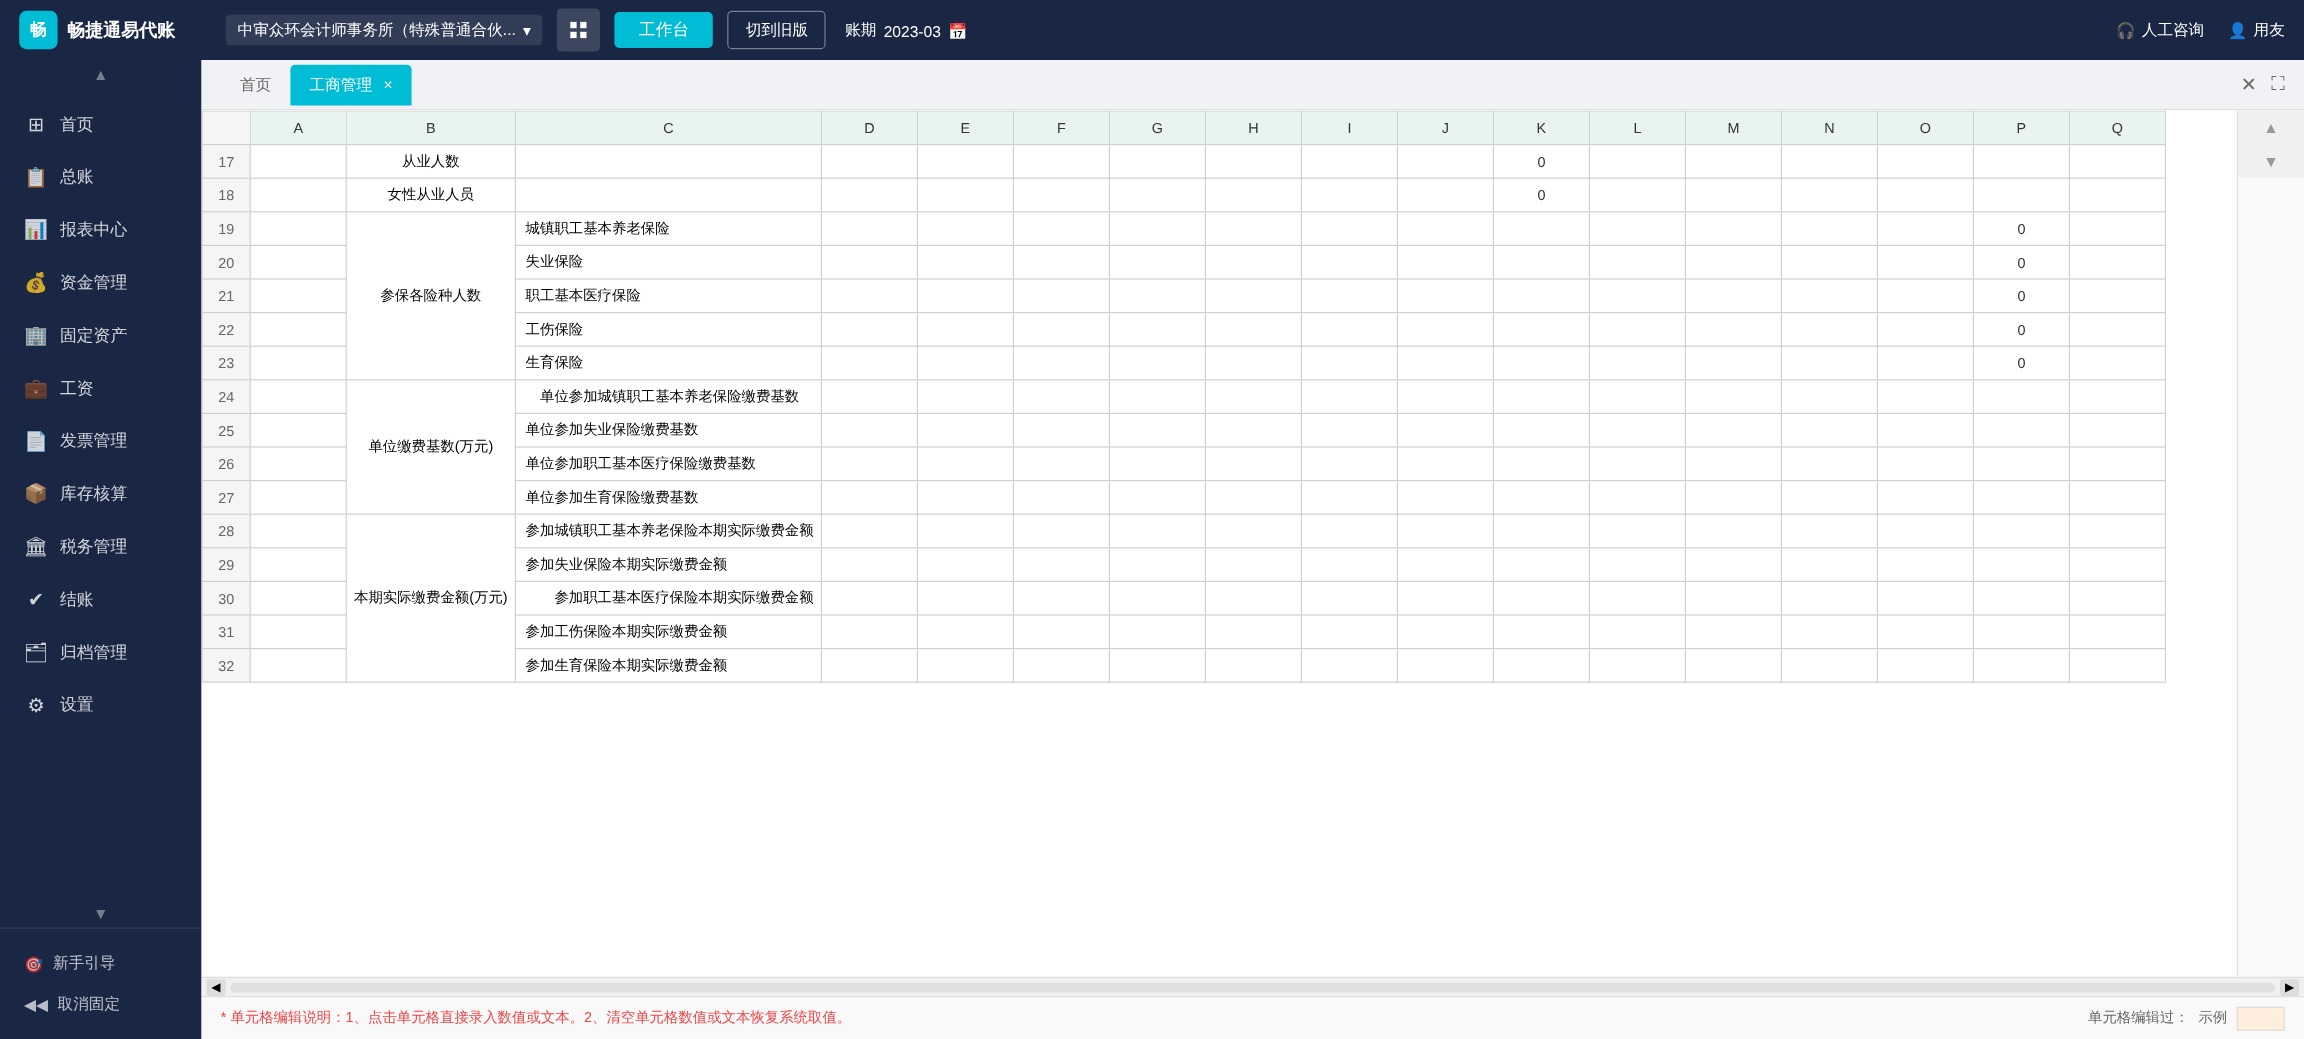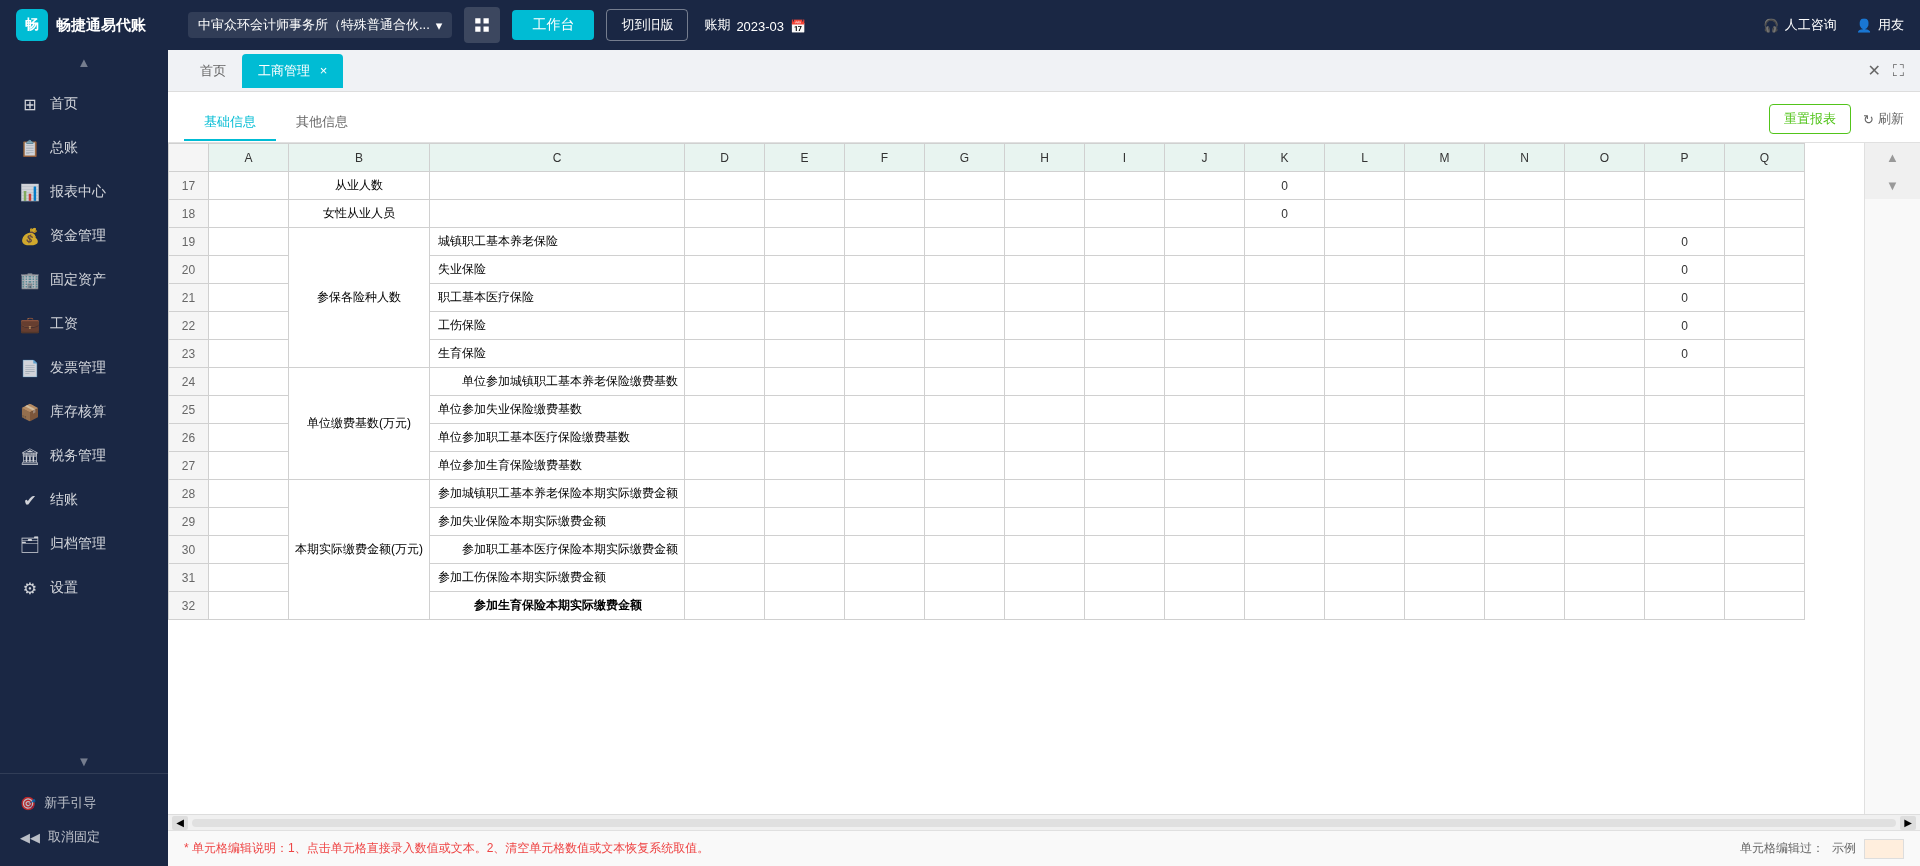--- a/index.html
+++ b/index.html
@@ -226,37 +226,20 @@
       </div>
 
       <div style="margin-left:auto;display:flex;align-items:center;gap:12px;">
         <span style="cursor:pointer;font-size:16px;color:#666;">✕</span>
         <span style="cursor:pointer;font-size:16px;color:#666;">⛶</span>
       </div>
     </div>
 
     <div class="page-content">
 
-      <div class="sub-tabs">
-        <div class="sub-tabs-left">
-          <div class="sub-tab active">
-            <span>基础信息</span>
-          </div>
-          <div class="sub-tab">
-            <span>其他信息</span>
-          </div>
-        </div>
-        <div class="sub-tabs-right">
-          <button class="reset-report-btn">重置报表</button>
-          <button class="refresh-btn">
-            <span>↻</span>
-            <span>刷新</span>
-          </button>
-        </div>
-      </div>
 
       <div class="spreadsheet-wrapper">
         <div class="spreadsheet-container">
           <table class="data-table">
             <thead>
               <tr>
                 <th class="row-num"></th>
                 <th class="col-header">A</th>
                 <th class="col-header">B</th>
                 <th class="col-header" style="min-width:220px;">C</th>
@@ -410,21 +393,21 @@
                   <td class="empty-cell data-cell"></td>
                   <td class="empty-cell data-cell"></td>
                   <td class="empty-cell data-cell"></td>
                   <td class="value-cell data-cell">0</td>
                   <td class="empty-cell data-cell"></td>
                 </tr>
                 <tr>
                   <td class="row-num">24</td>
                   <td class="empty-cell"></td>
                   <td class="category-cell" rowspan="4">单位缴费基数(万元)</td>
-                  <td style="min-width: 220px; text-align: right; padding-left: 8px;">单位参加城镇职工基本养老保险缴费基数</td>
+                  <td style="min-width: 220px; text-align: center; padding-left: 8px;">单位参加城镇职工基本养老保险缴费基数</td>
                   <td class="empty-cell data-cell"></td>
                   <td class="empty-cell data-cell"></td>
                   <td class="empty-cell data-cell"></td>
                   <td class="empty-cell data-cell"></td>
                   <td class="empty-cell data-cell"></td>
                   <td class="empty-cell data-cell"></td>
                   <td class="empty-cell data-cell"></td>
                   <td class="value-cell data-cell"></td>
                   <td class="empty-cell data-cell"></td>
                   <td class="empty-cell data-cell"></td>
@@ -563,21 +546,21 @@
                   <td class="empty-cell data-cell"></td>
                   <td class="empty-cell data-cell"></td>
                   <td class="empty-cell data-cell"></td>
                   <td class="empty-cell data-cell"></td>
                   <td class="value-cell data-cell"></td>
                   <td class="empty-cell data-cell"></td>
                 </tr>
                 <tr>
                   <td class="row-num">32</td>
                   <td class="empty-cell"></td>
-                  <td style="min-width: 220px; text-align: center; padding-left: 8px; font-weight: bold;">参加生育保险本期实际缴费金额</td>
+                  <td style="min-width: 220px; text-align: left; padding-left: 8px;">参加生育保险本期实际缴费金额</td>
                   <td class="empty-cell data-cell"></td>
                   <td class="empty-cell data-cell"></td>
                   <td class="empty-cell data-cell"></td>
                   <td class="empty-cell data-cell"></td>
                   <td class="empty-cell data-cell"></td>
                   <td class="empty-cell data-cell"></td>
                   <td class="empty-cell data-cell"></td>
                   <td class="value-cell data-cell"></td>
                   <td class="empty-cell data-cell"></td>
                   <td class="empty-cell data-cell"></td>

